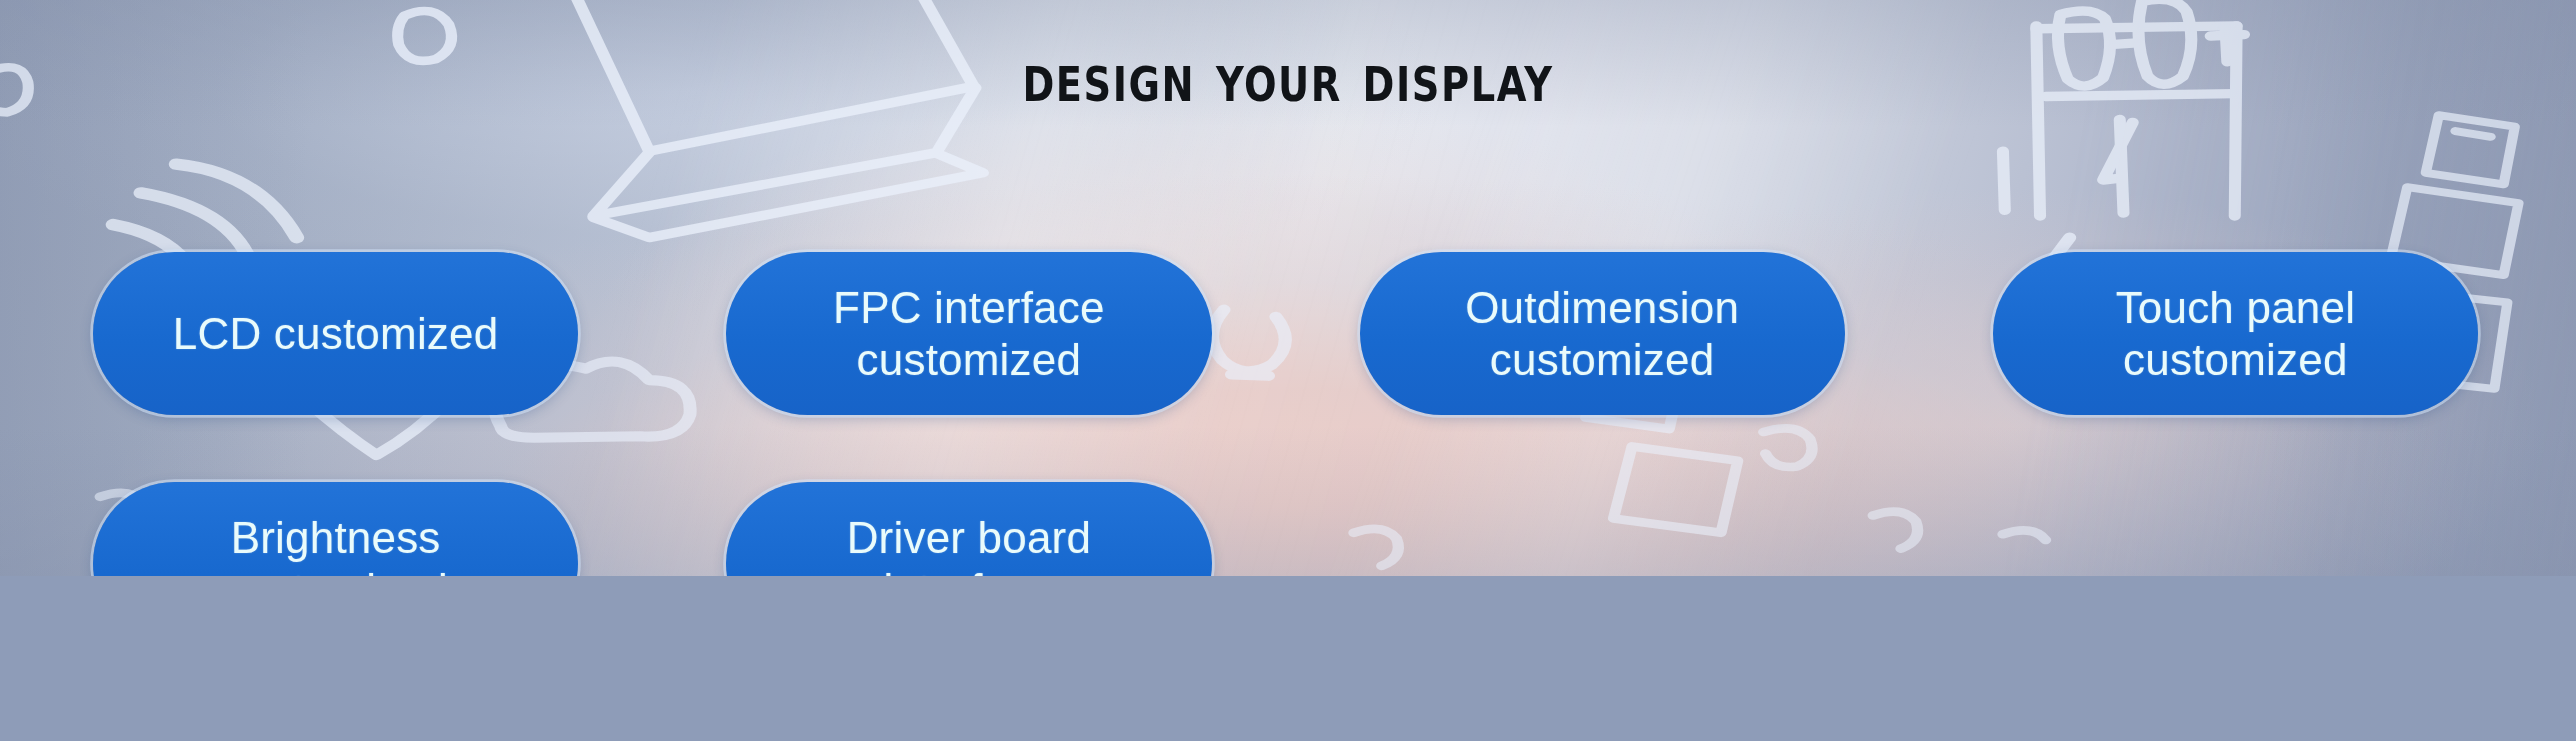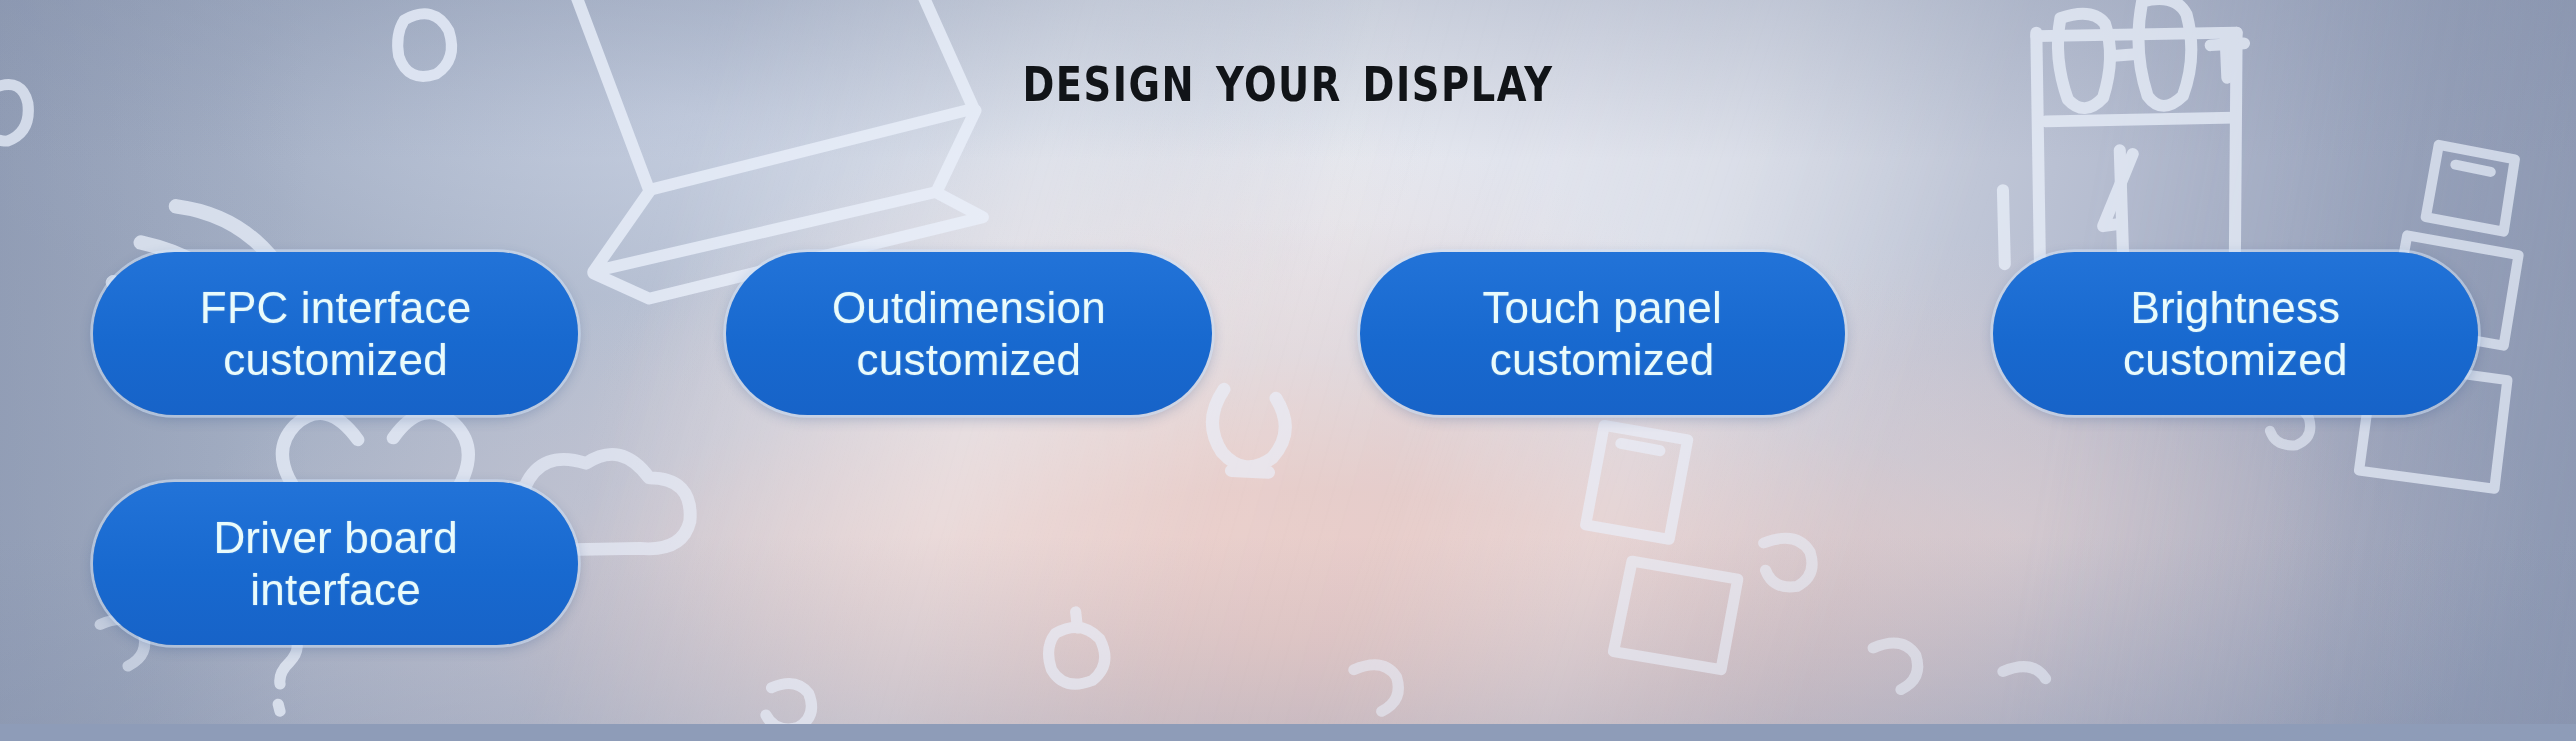--- a/index.html
+++ b/index.html
@@ -7,21 +7,21 @@
 
   html, body {
     width:2576px; height:742px;
     overflow:hidden;
     background:#8e9cb8;
     font-family:"Liberation Sans", sans-serif;
   }
 
   .banner {
     position:relative;
-    width:2576px; height:724px;
+    width:2576px; height:576px;
     overflow:hidden;
     isolation:isolate;
   }
 
   
   .bg-base {
     position:absolute; inset:0;
     background:
       
       radial-gradient(62% 78% at 50% 88%, rgba(238,205,199,.95) 0%, rgba(228,196,192,.72) 26%, rgba(205,196,205,.34) 50%, rgba(170,180,200,0) 74%),
@@ -232,20 +232,23 @@
       </g>
     </svg>
   </div>
 
   <div class="title-wrap">
     <span class="title">Design your display</span>
   </div>
 
   <div class="grid">
 
+    <div class="pill one-line">
+      <span class="pill-label">LCD customized</span>
+    </div>
 
     <div class="pill">
       <span class="pill-label">FPC interface
 customized</span>
     </div>
 
     <div class="pill">
       <span class="pill-label">Outdimension
 customized</span>
     </div>

